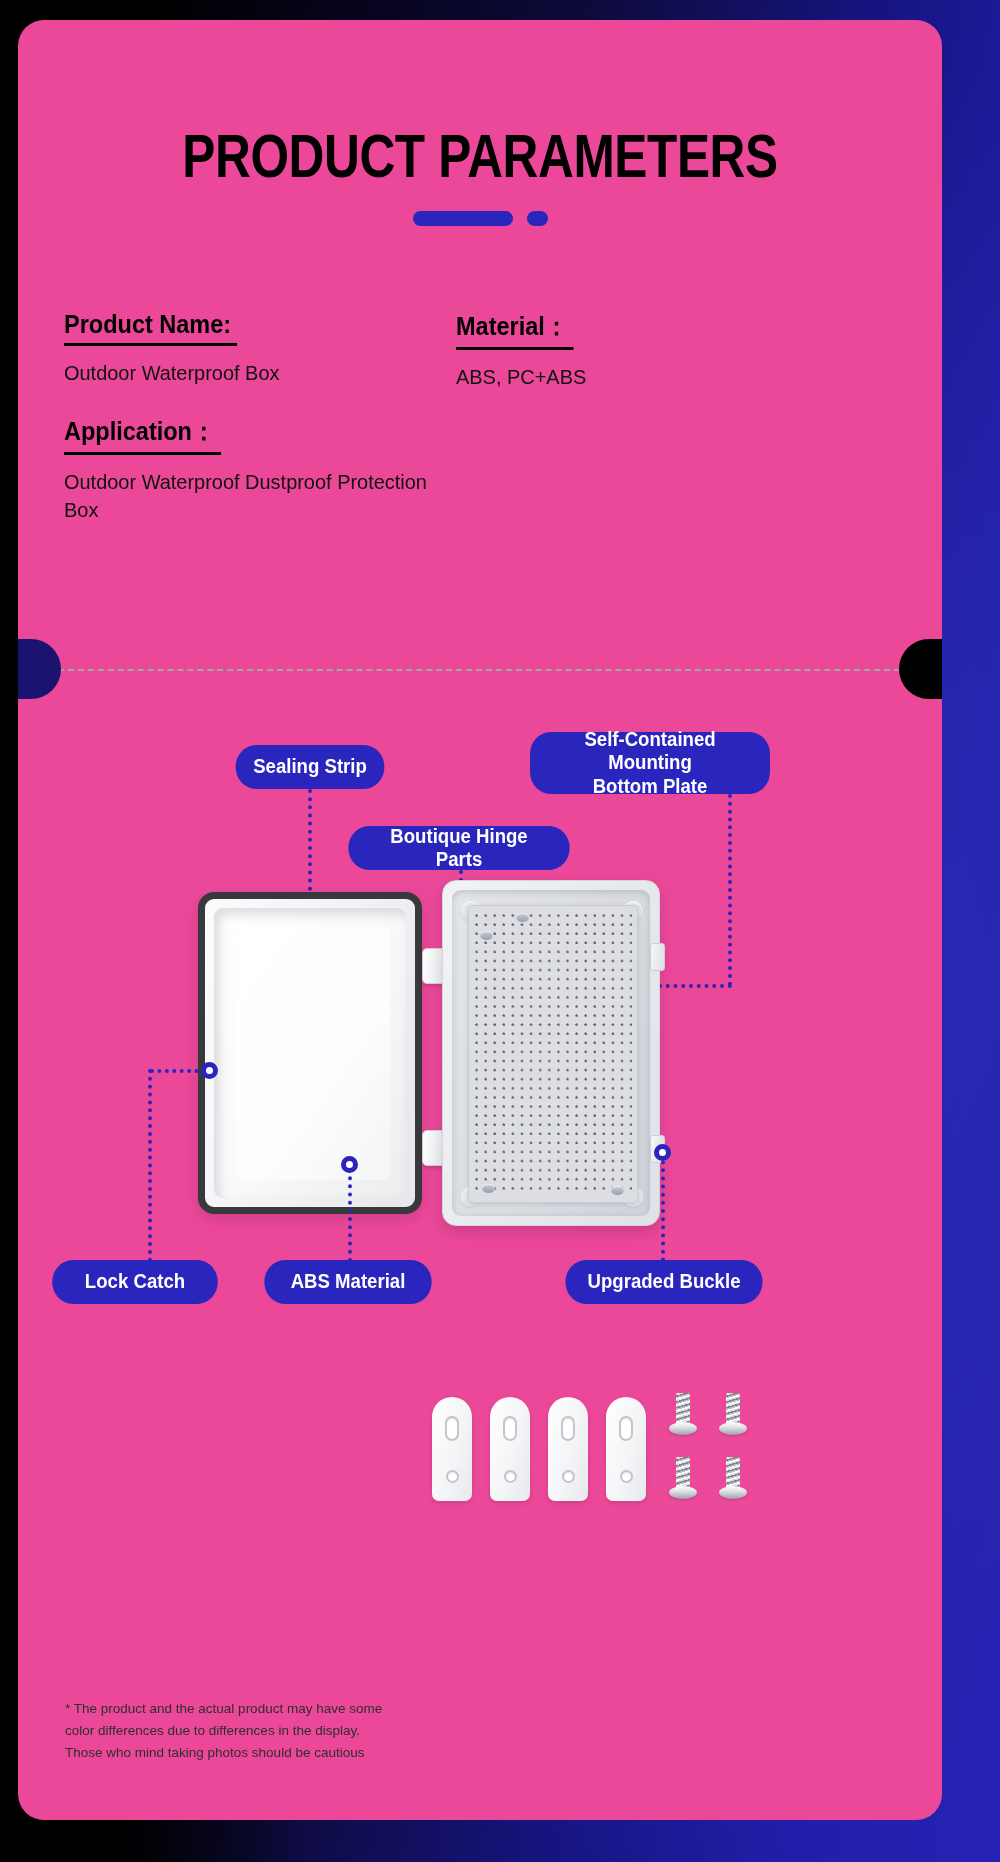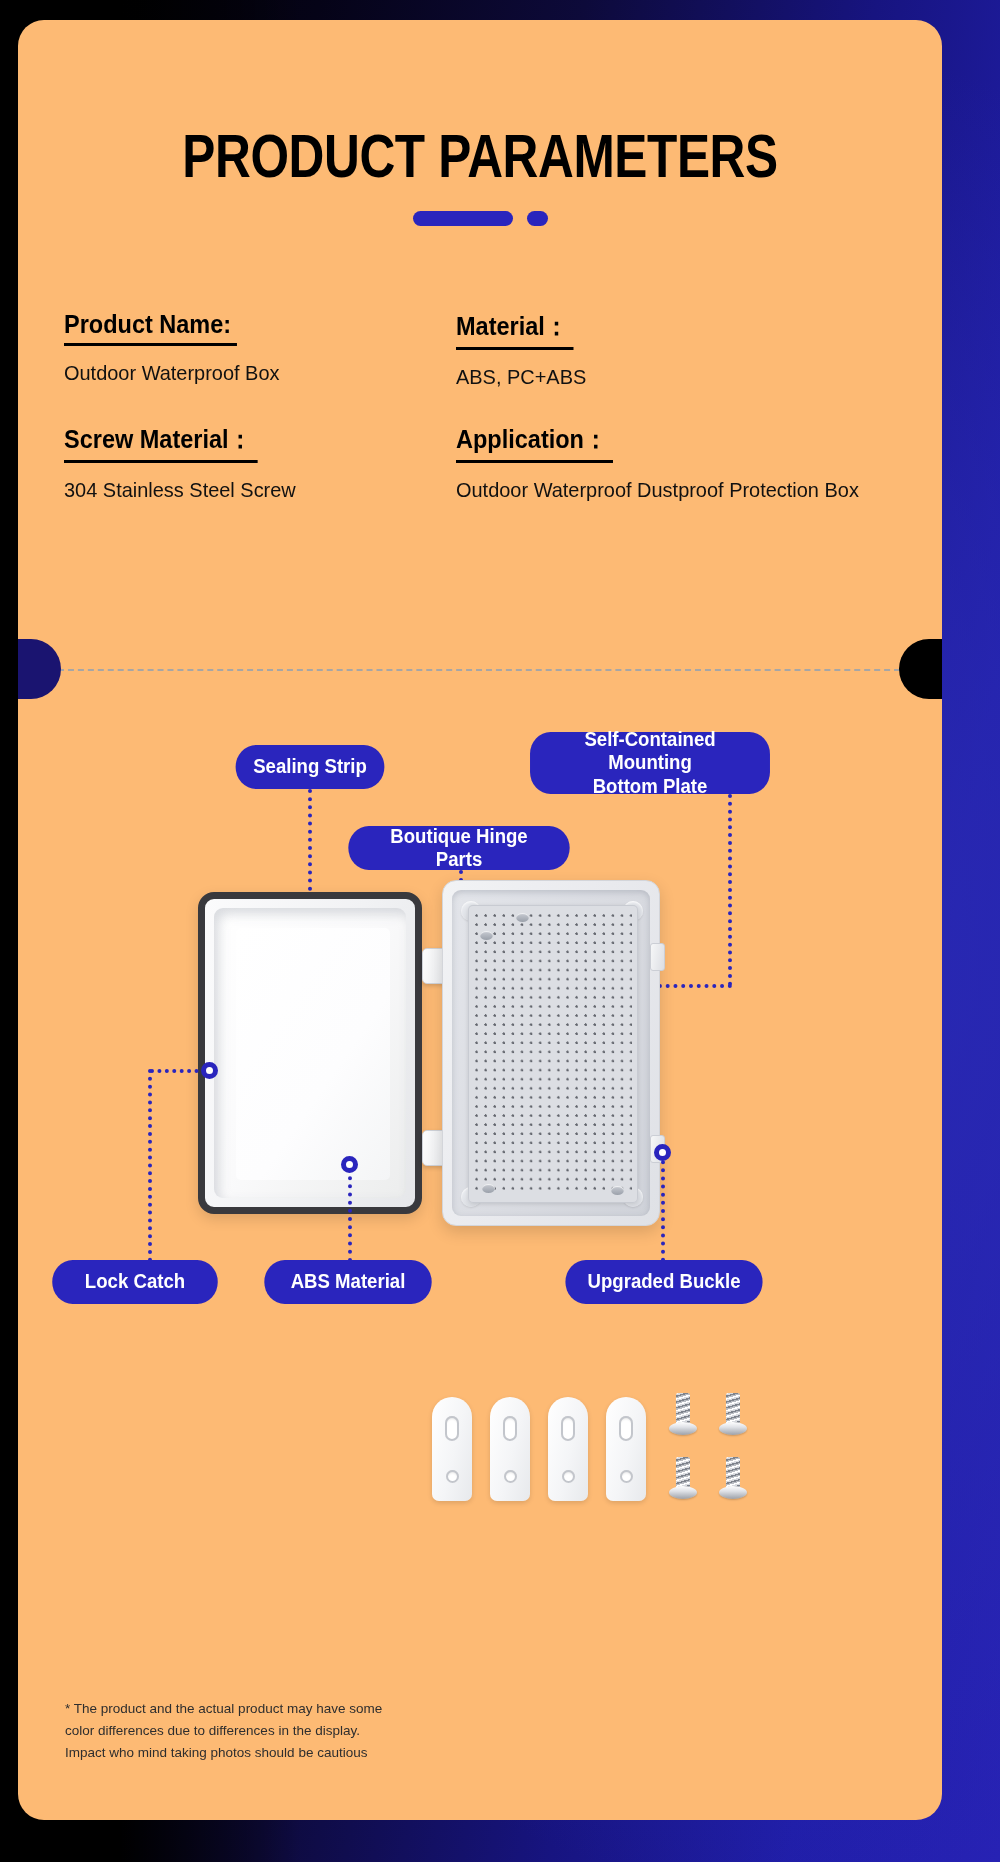--- a/index.html
+++ b/index.html
@@ -18,41 +18,41 @@
       linear-gradient(100deg,#000000 0%,#050317 24%,#0d0a3a 44%,#171480 66%,#201ea8 84%,#2722b4 100%);
   }
   .backdrop-dark-left{
     position:absolute;left:0;top:0;width:300px;height:100%;
     background:linear-gradient(90deg,#000 0%,#000 40%,rgba(0,0,0,0) 100%);
   }
 
   
   .card{
     position:absolute;left:18px;top:20px;width:924px;height:1800px;
-    background:#fdba74;border-radius:26px;overflow:hidden;
+    background:#ec4899;border-radius:26px;overflow:hidden;
   }
 
   
   .title{
     position:absolute;left:0;right:0;top:100px;text-align:center;
     font-family:"Liberation Sans Narrow","Liberation Sans",sans-serif;
     font-weight:bold;font-size:62px;letter-spacing:-0.5px;color:#000;
     transform:scaleX(0.80);transform-origin:50% 50%;
     white-space:nowrap;
   }
   .underline-deco{
     position:absolute;top:191px;left:0;right:0;
     display:flex;justify-content:center;align-items:center;gap:14px;
   }
   .deco-bar{width:100px;height:15px;border-radius:8px;}
   .deco-dot{width:21px;height:15px;border-radius:8px;}
 
   
   .specs{position:absolute;left:46px;top:290px;width:840px;
-    display:grid;grid-template-columns:392px 1fr;row-gap:8px;}
+    display:grid;grid-template-columns:392px 1fr;row-gap:0;}
   .spec-cell{padding-bottom:25px;}
   .spec-label{
     display:inline-block;
     font-family:"Liberation Sans Narrow","Liberation Sans",sans-serif;
     font-weight:bold;font-size:25px;color:#000;
     border-bottom:3px solid #000;padding:0 6px 4px 0;
     transform:scaleX(0.94);transform-origin:0 50%;
     white-space:nowrap;
   }
   .spec-value{
@@ -227,24 +227,20 @@
         <div class="spec-label">Product Name:</div>
         <div class="spec-value">Outdoor Waterproof Box</div>
       </div>
       <div class="spec-cell">
         <div class="spec-label">Material：</div>
         <div class="spec-value">ABS, PC+ABS</div>
       </div>
 
 
       <div class="spec-cell">
-        <div class="spec-label">Screw Material：</div>
-        <div class="spec-value">304 Stainless Steel Screw</div>
-      </div>
-      <div class="spec-cell">
         <div class="spec-label">Application：</div>
         <div class="spec-value">Outdoor Waterproof Dustproof
 Protection Box</div>
       </div>
 
     </div>
 
     <div class="divider"></div>
     <div class="notch notch-left"></div>
     <div class="notch notch-right"></div>
@@ -333,16 +329,16 @@
         <div class="screw-head"></div>
       </div>
       <div class="screw" style="left:700px;top:82px;">
         <div class="screw-shaft"></div>
         <div class="screw-head"></div>
       </div>
     </div>
 
     <div class="disclaimer">* The product and the actual product may have some
 color differences due to differences in  the display.
-Impact who mind taking photos should be cautious</div>
+Those who mind taking photos should be cautious</div>
 
   </div>
 </div>
 
 </body></html>

